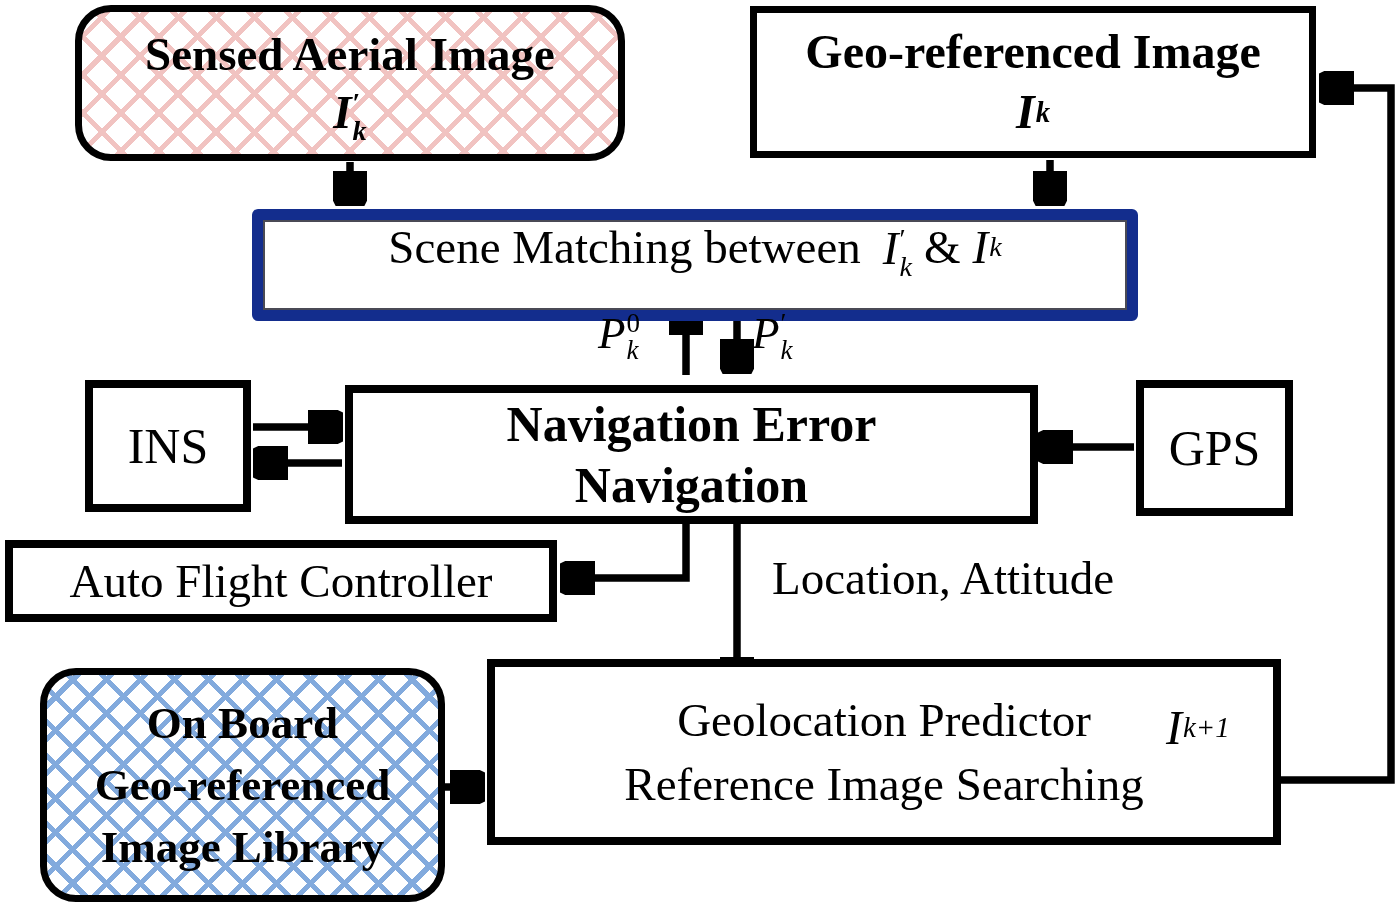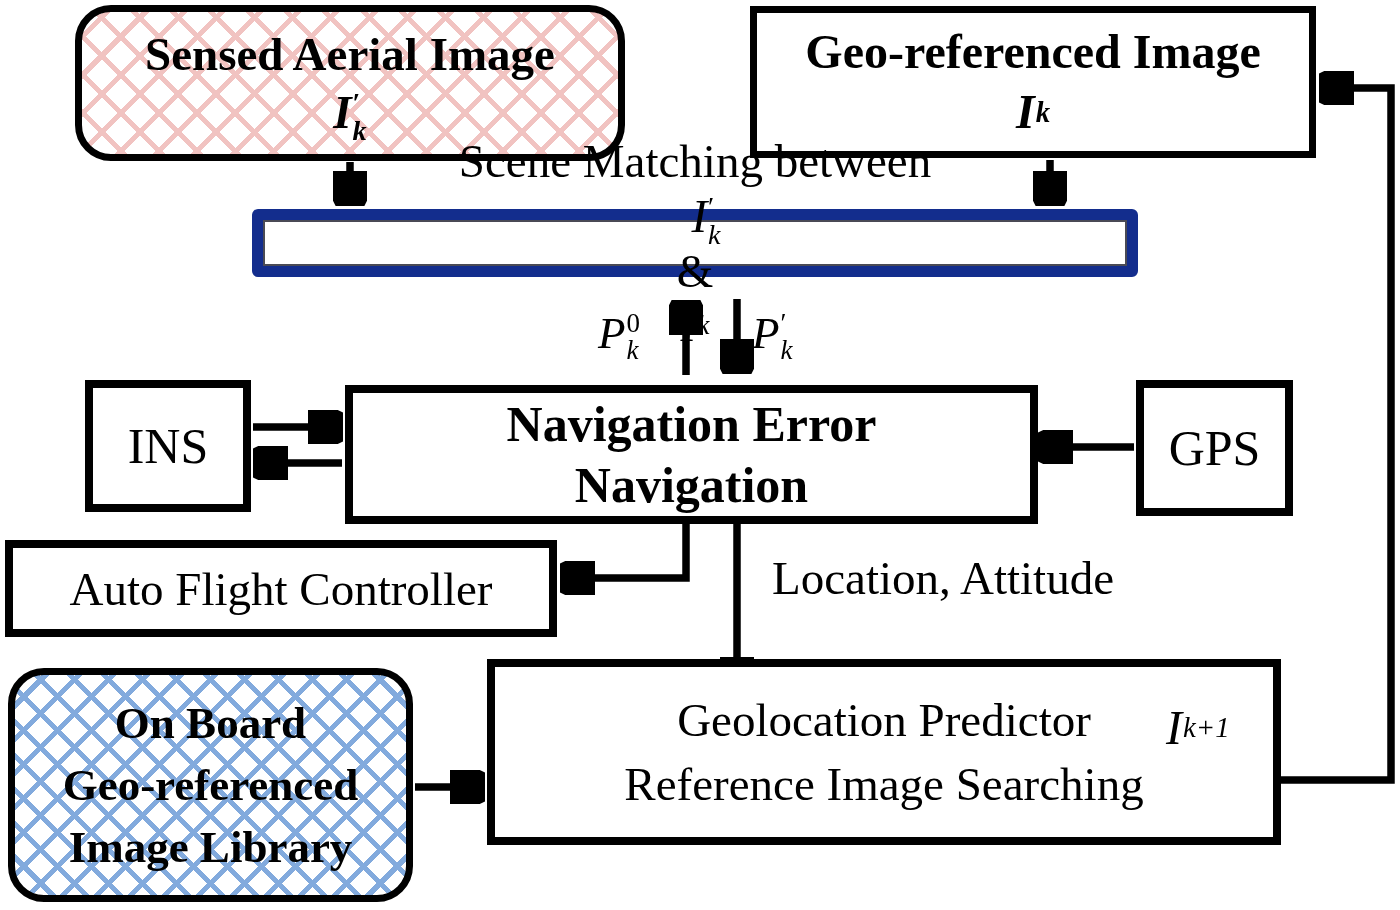--- a/index.html
+++ b/index.html
@@ -16,41 +16,42 @@
     background-image:
       repeating-linear-gradient(45deg,  var(--pink-hatch) 0 5px, transparent 5px 27px),
       repeating-linear-gradient(-45deg, var(--pink-hatch) 0 5px, transparent 5px 27px);
     background-color:#fff;
   }
   .hatch-blue{
     background-image:
       repeating-linear-gradient(45deg,  var(--blue-hatch) 0 5px, transparent 5px 24px),
       repeating-linear-gradient(-45deg, var(--blue-hatch) 0 5px, transparent 5px 24px);
     background-color:#fff;
+    margin-left:32px;
   }
 
   #box-sensed{left:75px;top:5px;width:550px;height:156px;}
   #box-sensed .t{font-size:47px;font-weight:bold;line-height:58px;}
   #box-georef{left:750px;top:6px;width:566px;height:152px;font-weight:bold;}
   #box-georef .t{font-size:48px;line-height:60px;}
 
-  #box-scene{left:252px;top:209px;width:886px;height:68px;border:11px solid var(--scene-border);
+  #box-scene{left:252px;top:209px;width:886px;height:112px;border:11px solid var(--scene-border);
              border-radius:6px;box-shadow:inset 0 0 0 2px #4a4a55;background:#fff;
-             flex-direction:column;justify-content:center;align-items:center;}
+             flex-direction:row;justify-content:center;align-items:flex-start;}
   #box-scene .t{font-size:47px;}
 
   #box-nec{left:345px;top:385px;width:693px;height:139px;border-width:8px;}
   #box-nec .t{font-size:50px;font-weight:bold;line-height:61px;}
 
   #box-ins{left:85px;top:380px;width:166px;height:132px;border-width:8px;}
   #box-ins .t{font-size:50px;}
   #box-gps{left:1136px;top:380px;width:157px;height:136px;border-width:8px;}
   #box-gps .t{font-size:50px;}
 
-  #box-afc{left:5px;top:540px;width:552px;height:97px;border-width:8px;}
+  #box-afc{left:5px;top:540px;width:552px;height:82px;border-width:8px;}
   #box-afc .t{font-size:47px;}
 
   #box-lib{left:8px;top:668px;width:405px;height:234px;}
   #box-lib .t{font-size:45px;font-weight:bold;line-height:62px;}
 
   #box-geoloc{left:487px;top:659px;width:794px;height:186px;border-width:8px;}
   #box-geoloc .t{font-size:47px;line-height:64px;}
 
   
   .math{font-style:italic;}

